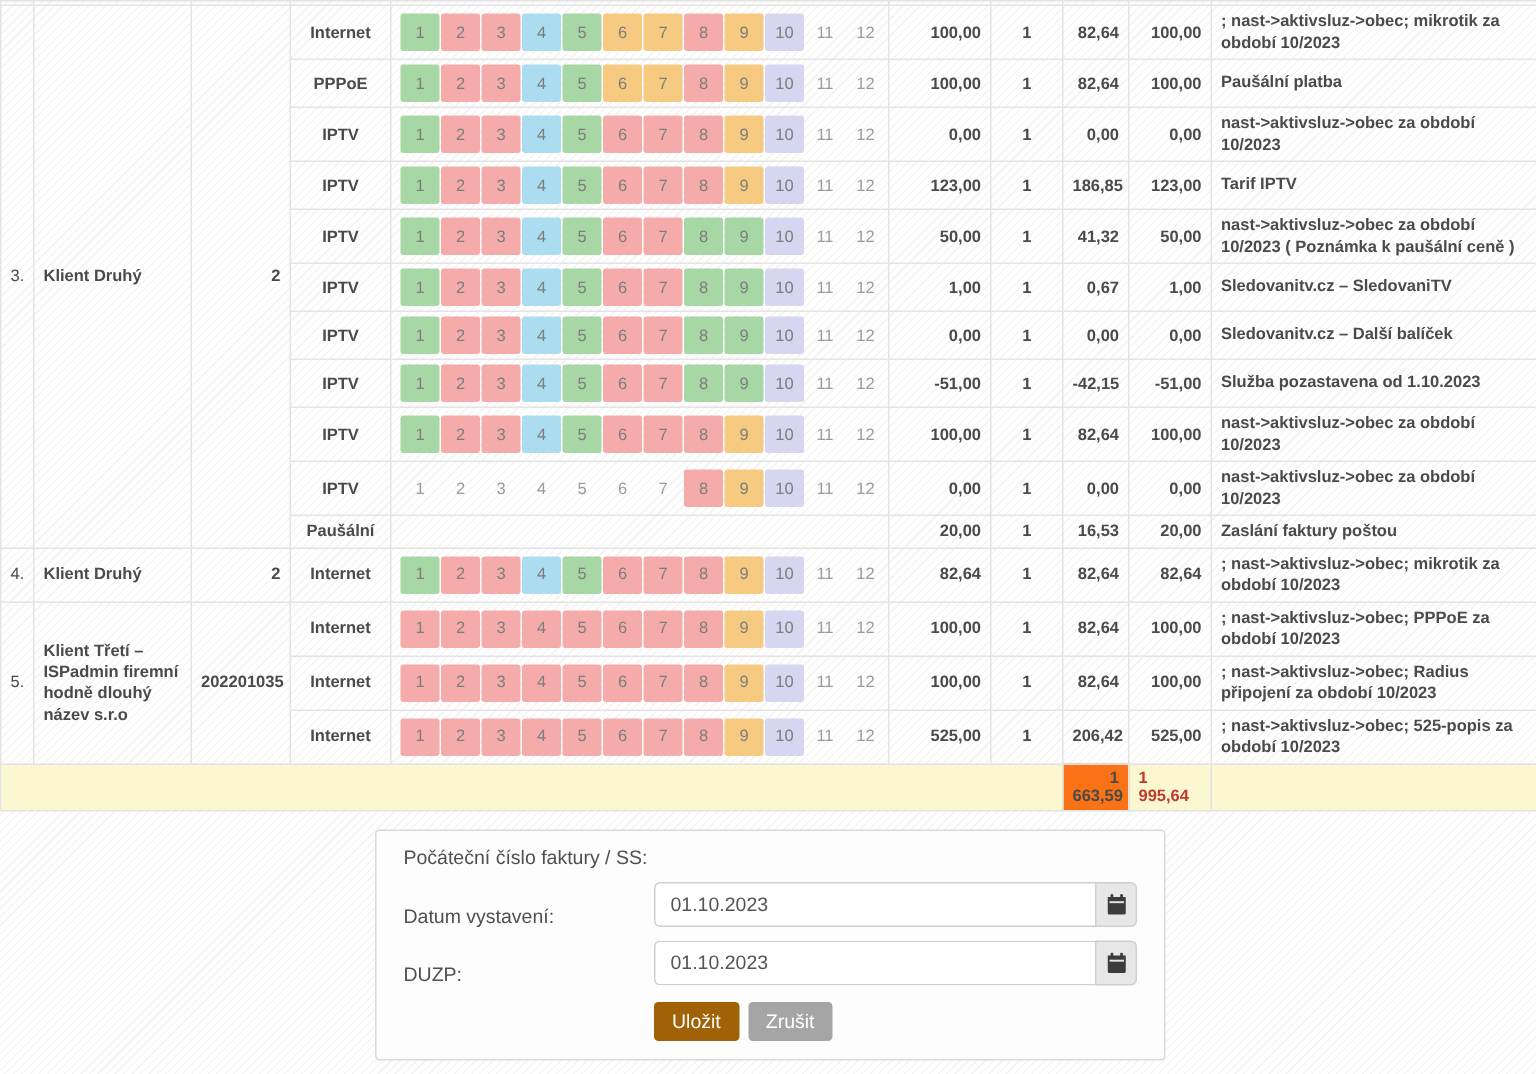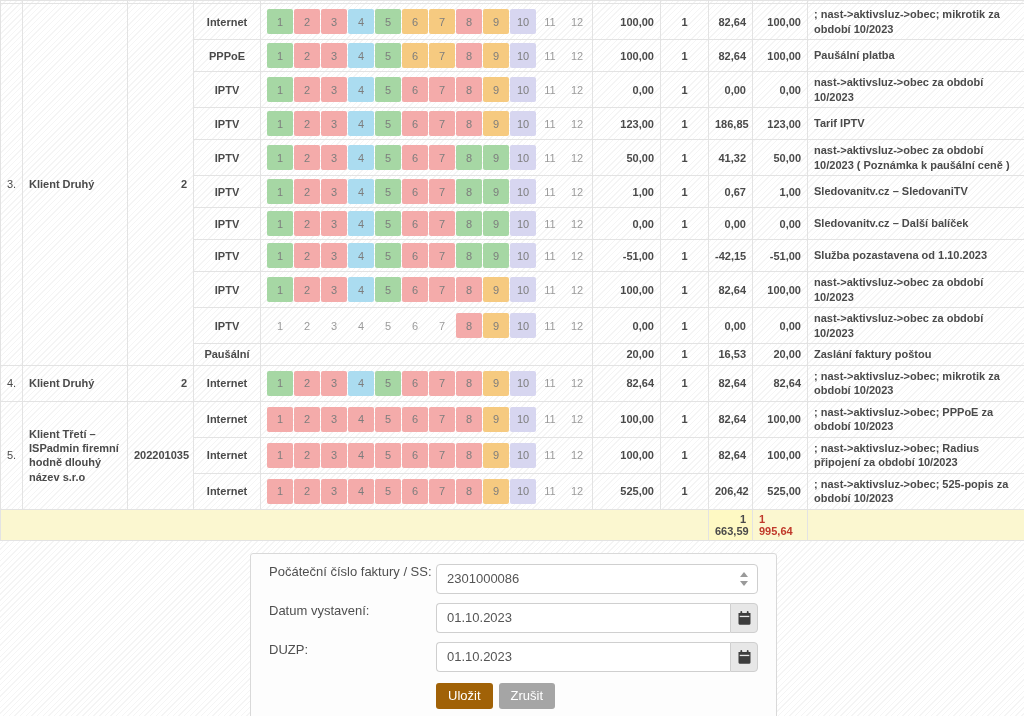--- a/index.html
+++ b/index.html
@@ -27,21 +27,21 @@
   td.gross { text-align:right; font-weight:700; padding-right:7px; }
   td.note  { font-weight:600; font-size:10.5px; line-height:1.32; padding:3px 5px; color:#4f4f4f; }
   tr.total-row td { background:#fbf7d0; height:24px; font-weight:700; }
   td.total-net   { text-align:right; padding-right:7px; color:#3c3c3c; }
   td.total-gross { text-align:left; padding-right:7px; }
 
   .form-panel {
     width:527px; margin:12px 0 0 250px; background:#fdfdfd;
     border:1px solid #d9d9d9; border-radius:3px; padding:10px 18px 12px 18px;
   }
-  .form-row { display:flex; align-items:flex-start; margin-top:9px; }
+  .form-row { display:flex; align-items:flex-end; margin-top:9px; }
   .form-row:first-child { margin-top:0; }
   .form-label { width:167px; flex:0 0 167px; font-size:13px; color:#4f4f4f; }
   .group { display:flex; width:322px; }
   .num-wrap { display:flex; width:322px; border:1px solid #cfcfcf; border-radius:4px; background:#fff; height:30px; }
   .num-wrap input { flex:1; border:none; outline:none; background:transparent; padding:0 10px;
                     font-size:13px; color:#555; font-family:inherit; }
   .spin { display:flex; flex-direction:column; align-items:center; justify-content:center; padding:0 9px; cursor:pointer; }
   .tri-up   { width:0; height:0; border-left:4px solid transparent; border-right:4px solid transparent; border-bottom:5px solid #9a9a9a; margin-bottom:4px; }
   .tri-down { width:0; height:0; border-left:4px solid transparent; border-right:4px solid transparent; border-top:5px solid #9a9a9a; }
   .date-input { flex:1; height:30px; border:1px solid #cfcfcf; border-right:none; border-radius:4px 0 0 4px;
@@ -431,37 +431,30 @@
           </div>
         </td>
         <td class="price">525,00</td>
         <td class="qty">1</td>
         <td class="net">206,42</td>
         <td class="gross">525,00</td>
         <td class="note">; nast-&gt;aktivsluz-&gt;obec; 525-popis za období 10/2023</td>
       </tr>
       <tr class="total-row">
       <td colspan="7" style="background: rgb(251, 247, 208);"></td>
-      <td class="total-net" style="background: #fef9c3;">1 663,59</td>
+      <td class="total-net" style="background: #f97316;">1 663,59</td>
       <td class="total-gross" style="color: rgb(192, 57, 43); background: rgb(251, 247, 208);">1 995,64</td>
       <td style="background: rgb(251, 247, 208);"></td>
     </tr>
   </tbody>
 </table>
 
 <div class="form-panel">
   <div class="form-row">
     <div class="form-label">Počáteční číslo faktury / SS:</div>
-    <div class="num-wrap">
-      <input type="text" value="2301000086" style="">
-      <div class="spin">
-        <span class="tri-up"></span>
-        <span class="tri-down"></span>
-      </div>
-    </div>
   </div>
   <div class="form-row">
     <div class="form-label">Datum vystavení:</div>
     <div class="group">
       <input class="date-input" type="text" value="01.10.2023" style="">
       <div class="addon">
         <svg width="13" height="14" viewBox="0 0 13 14">
           <rect x="2.4" y="0" width="1.8" height="3.4" rx="0.9" fill="#3c3c3c"></rect>
           <rect x="8.8" y="0" width="1.8" height="3.4" rx="0.9" fill="#3c3c3c"></rect>
           <path d="M0.5 2h12v10.6a1.1 1.1 0 0 1-1.1 1.1H1.6a1.1 1.1 0 0 1-1.1-1.1z" fill="#3c3c3c"></path>

